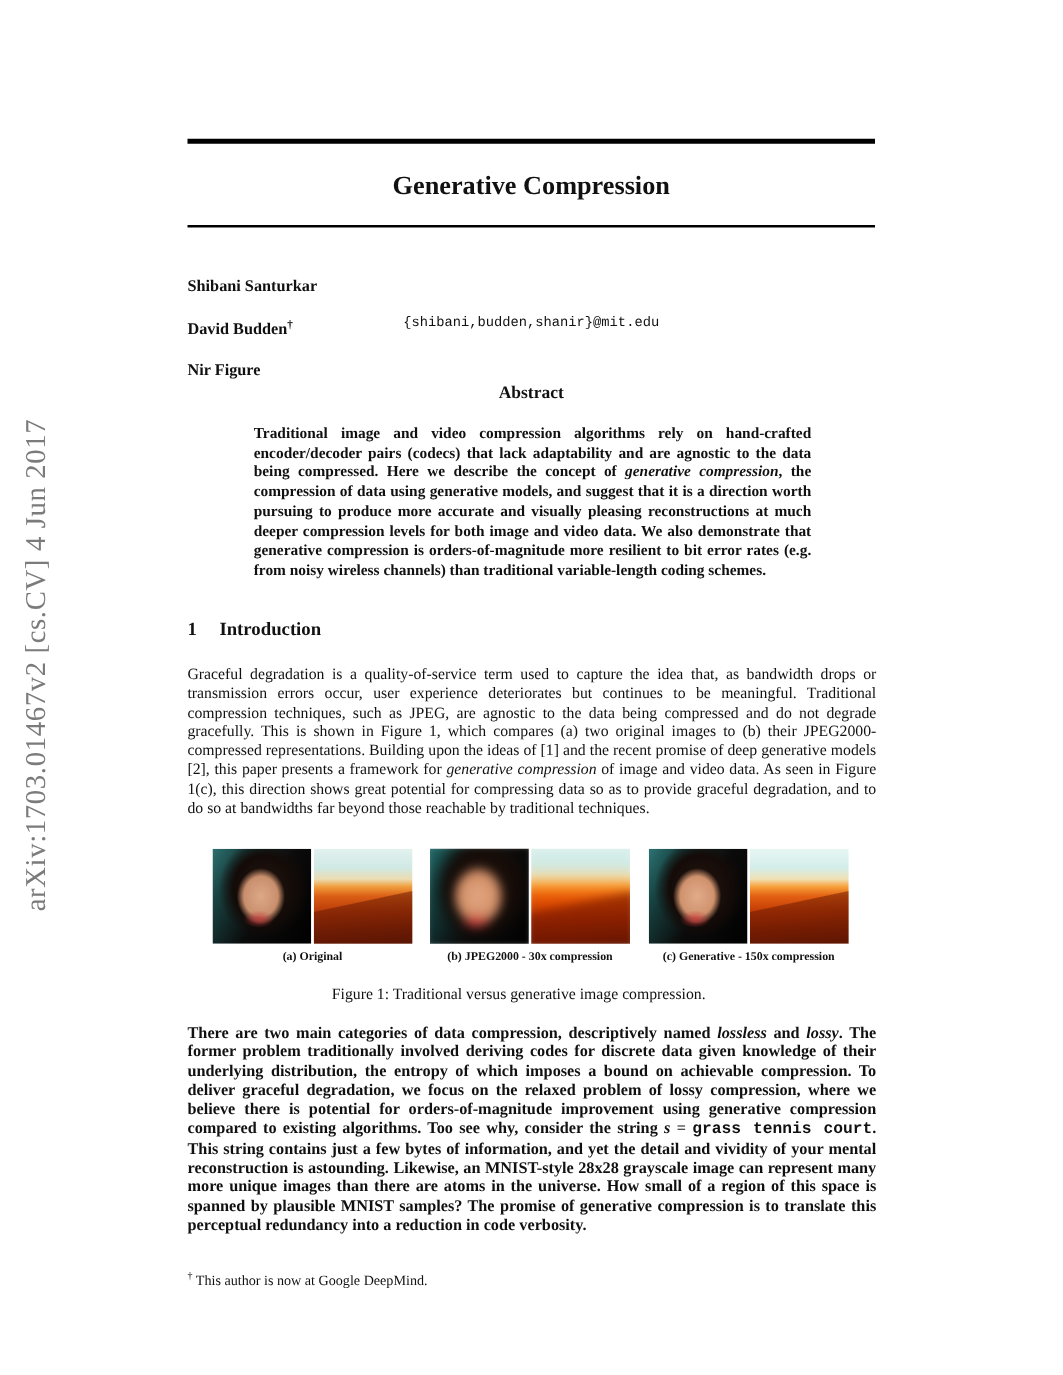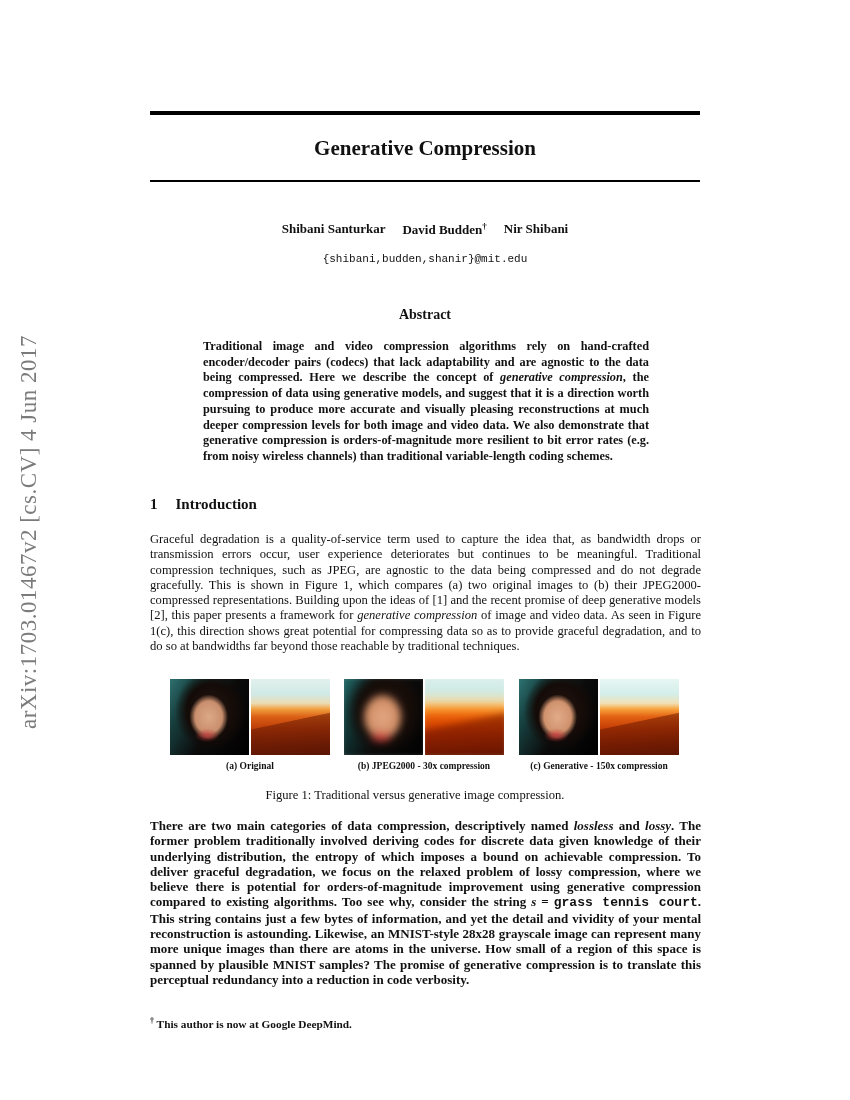--- a/index.html
+++ b/index.html
@@ -40,21 +40,21 @@
   }
   .paper-title {
     position: absolute; left: 150px; width: 550px; top: 136px;
     text-align: center; font-size: 21px; font-weight: bold;
   }
 
   
   .authors {
     position: absolute; left: 150px; width: 550px; top: 221px;
     display: flex; justify-content: center; gap: 17px;
-    font-size: 13px; font-weight: bold;
+    font-size: 13px; font-weight: bold; flex-direction: column;
   }
   .authors sup { font-size: 9px; }
   .affiliation {
     position: absolute; left: 150px; width: 550px; top: 239px;
     text-align: center; font-size: 12px;
   }
   .email {
     position: absolute; left: 150px; width: 550px; top: 253px;
     text-align: center; font-size: 11px;
     font-family: "Liberation Mono", monospace;
@@ -125,39 +125,38 @@
 
   .fig-caption {
     position: absolute; left: 140px; width: 550px; top: 788px;
     text-align: center; font-size: 12.6px;
   }
 
   
   .footnote {
     position: absolute; left: 150px; width: 551px; top: 1016px;
     font-size: 11.3px;
-    font-weight: bold;
   }
   .footnote sup { font-size: 8px; }
 </style>
 </head>
 <body>
 
 <div class="page">
 
   <div class="watermark">arXiv:1703.01467v2  [cs.CV]  4 Jun 2017</div>
 
   <div class="rule-thick"></div>
   <h1 class="paper-title">Generative Compression</h1>
   <div class="rule-thin"></div>
 
   <div class="authors">
     <span>Shibani Santurkar</span>
     <span><span>David Budden</span><sup>†</sup></span>
-    <span>Nir Shibani</span>
+    <span>Nir Figure</span>
   </div>
   <div class="email">{shibani,budden,shanir}@mit.edu</div>
 
   <div class="abstract-heading">Abstract</div>
   <p class="abstract-body"><span>Traditional image and video compression algorithms rely on hand-crafted encoder/decoder pairs (codecs) that lack adaptability and are agnostic to the data being compressed. Here we describe the concept of </span><span style="font-style: italic;">generative compression</span><span>, the compression of data using generative models, and suggest that it is a direction worth pursuing to produce more accurate and visually pleasing reconstructions at much deeper compression levels for both image and video data. We also demonstrate that generative compression is orders-of-magnitude more resilient to bit error rates (e.g. from noisy wireless channels) than traditional variable-length coding schemes.</span></p>
 
   <div class="section-heading">
     <span class="sec-num">1</span><span>Introduction</span>
   </div>
   <p class="para1"><span>Graceful degradation is a quality-of-service term used to capture the idea that, as bandwidth drops or transmission errors occur, user experience deteriorates but continues to be meaningful. Traditional compression techniques, such as JPEG, are agnostic to the data being compressed and do not degrade gracefully. This is shown in Figure 1, which compares (a) two original images to (b) their JPEG2000-compressed representations. Building upon the ideas of [1] and the recent promise of deep generative models [2], this paper presents a framework for </span><span style="font-style: italic;">generative compression</span><span> of image and video data. As seen in Figure 1(c), this direction shows great potential for compressing data so as to provide graceful degradation, and to do so at bandwidths far beyond those reachable by traditional techniques.</span></p>

